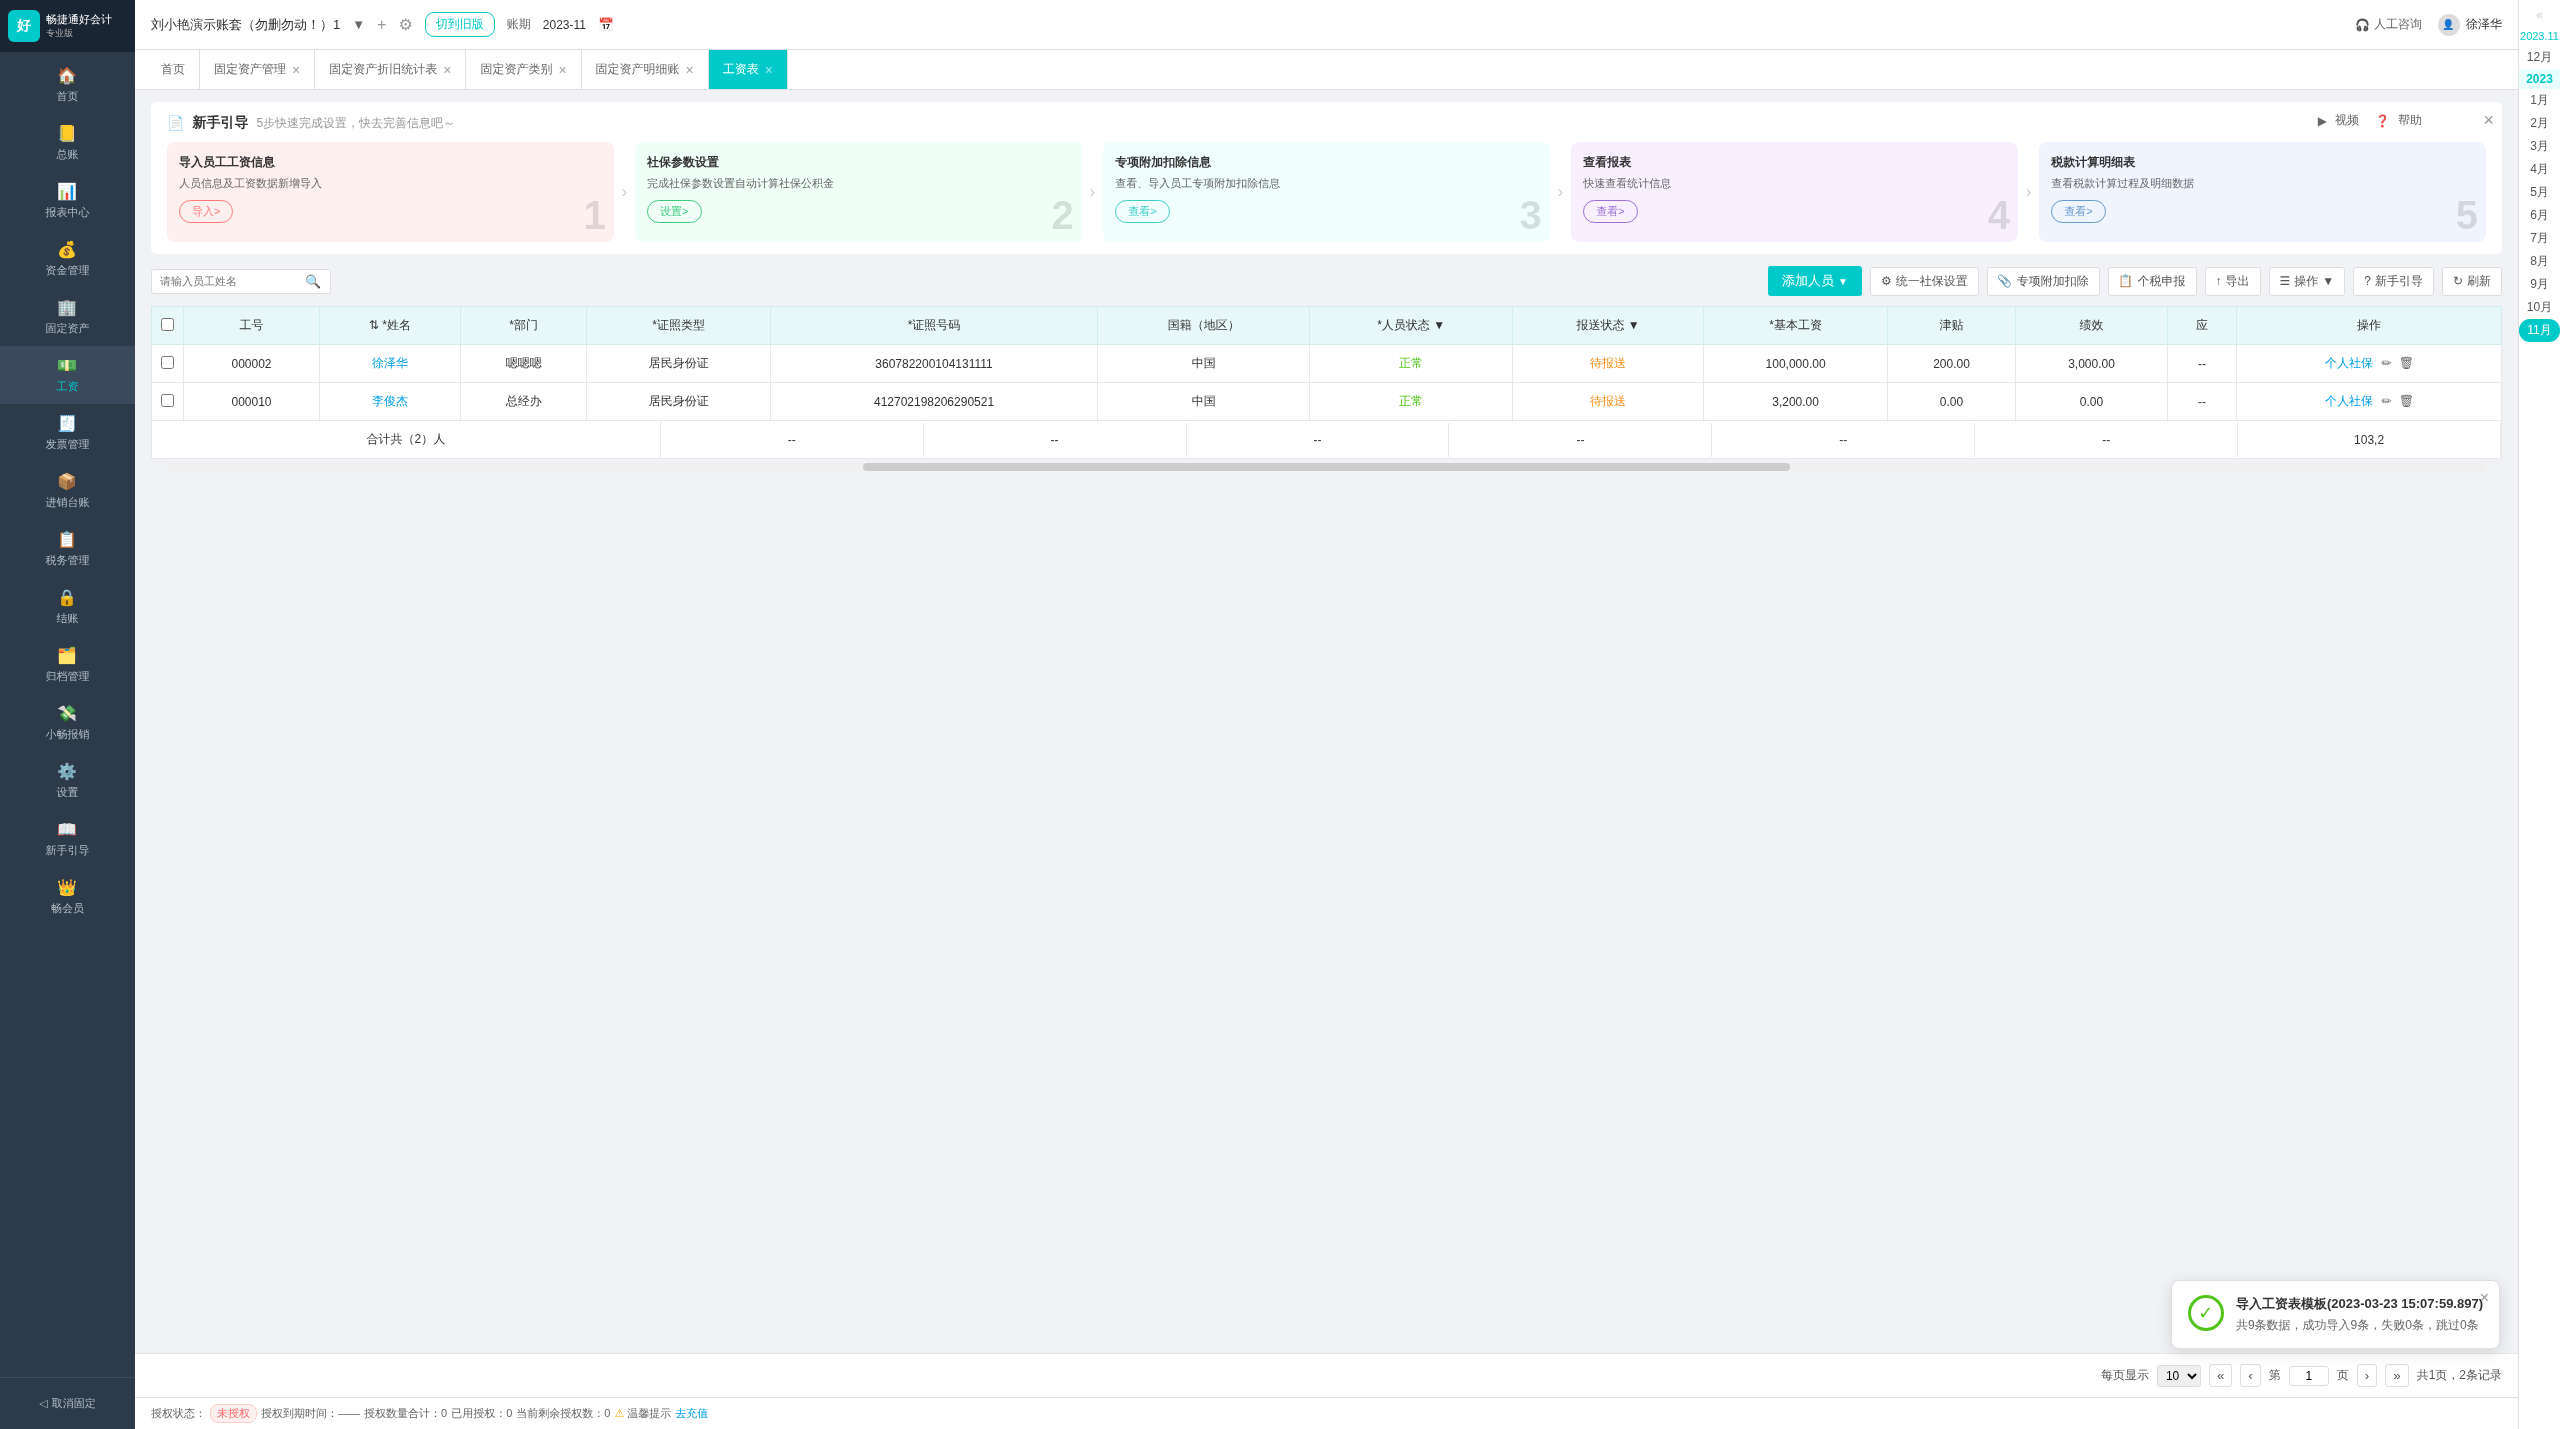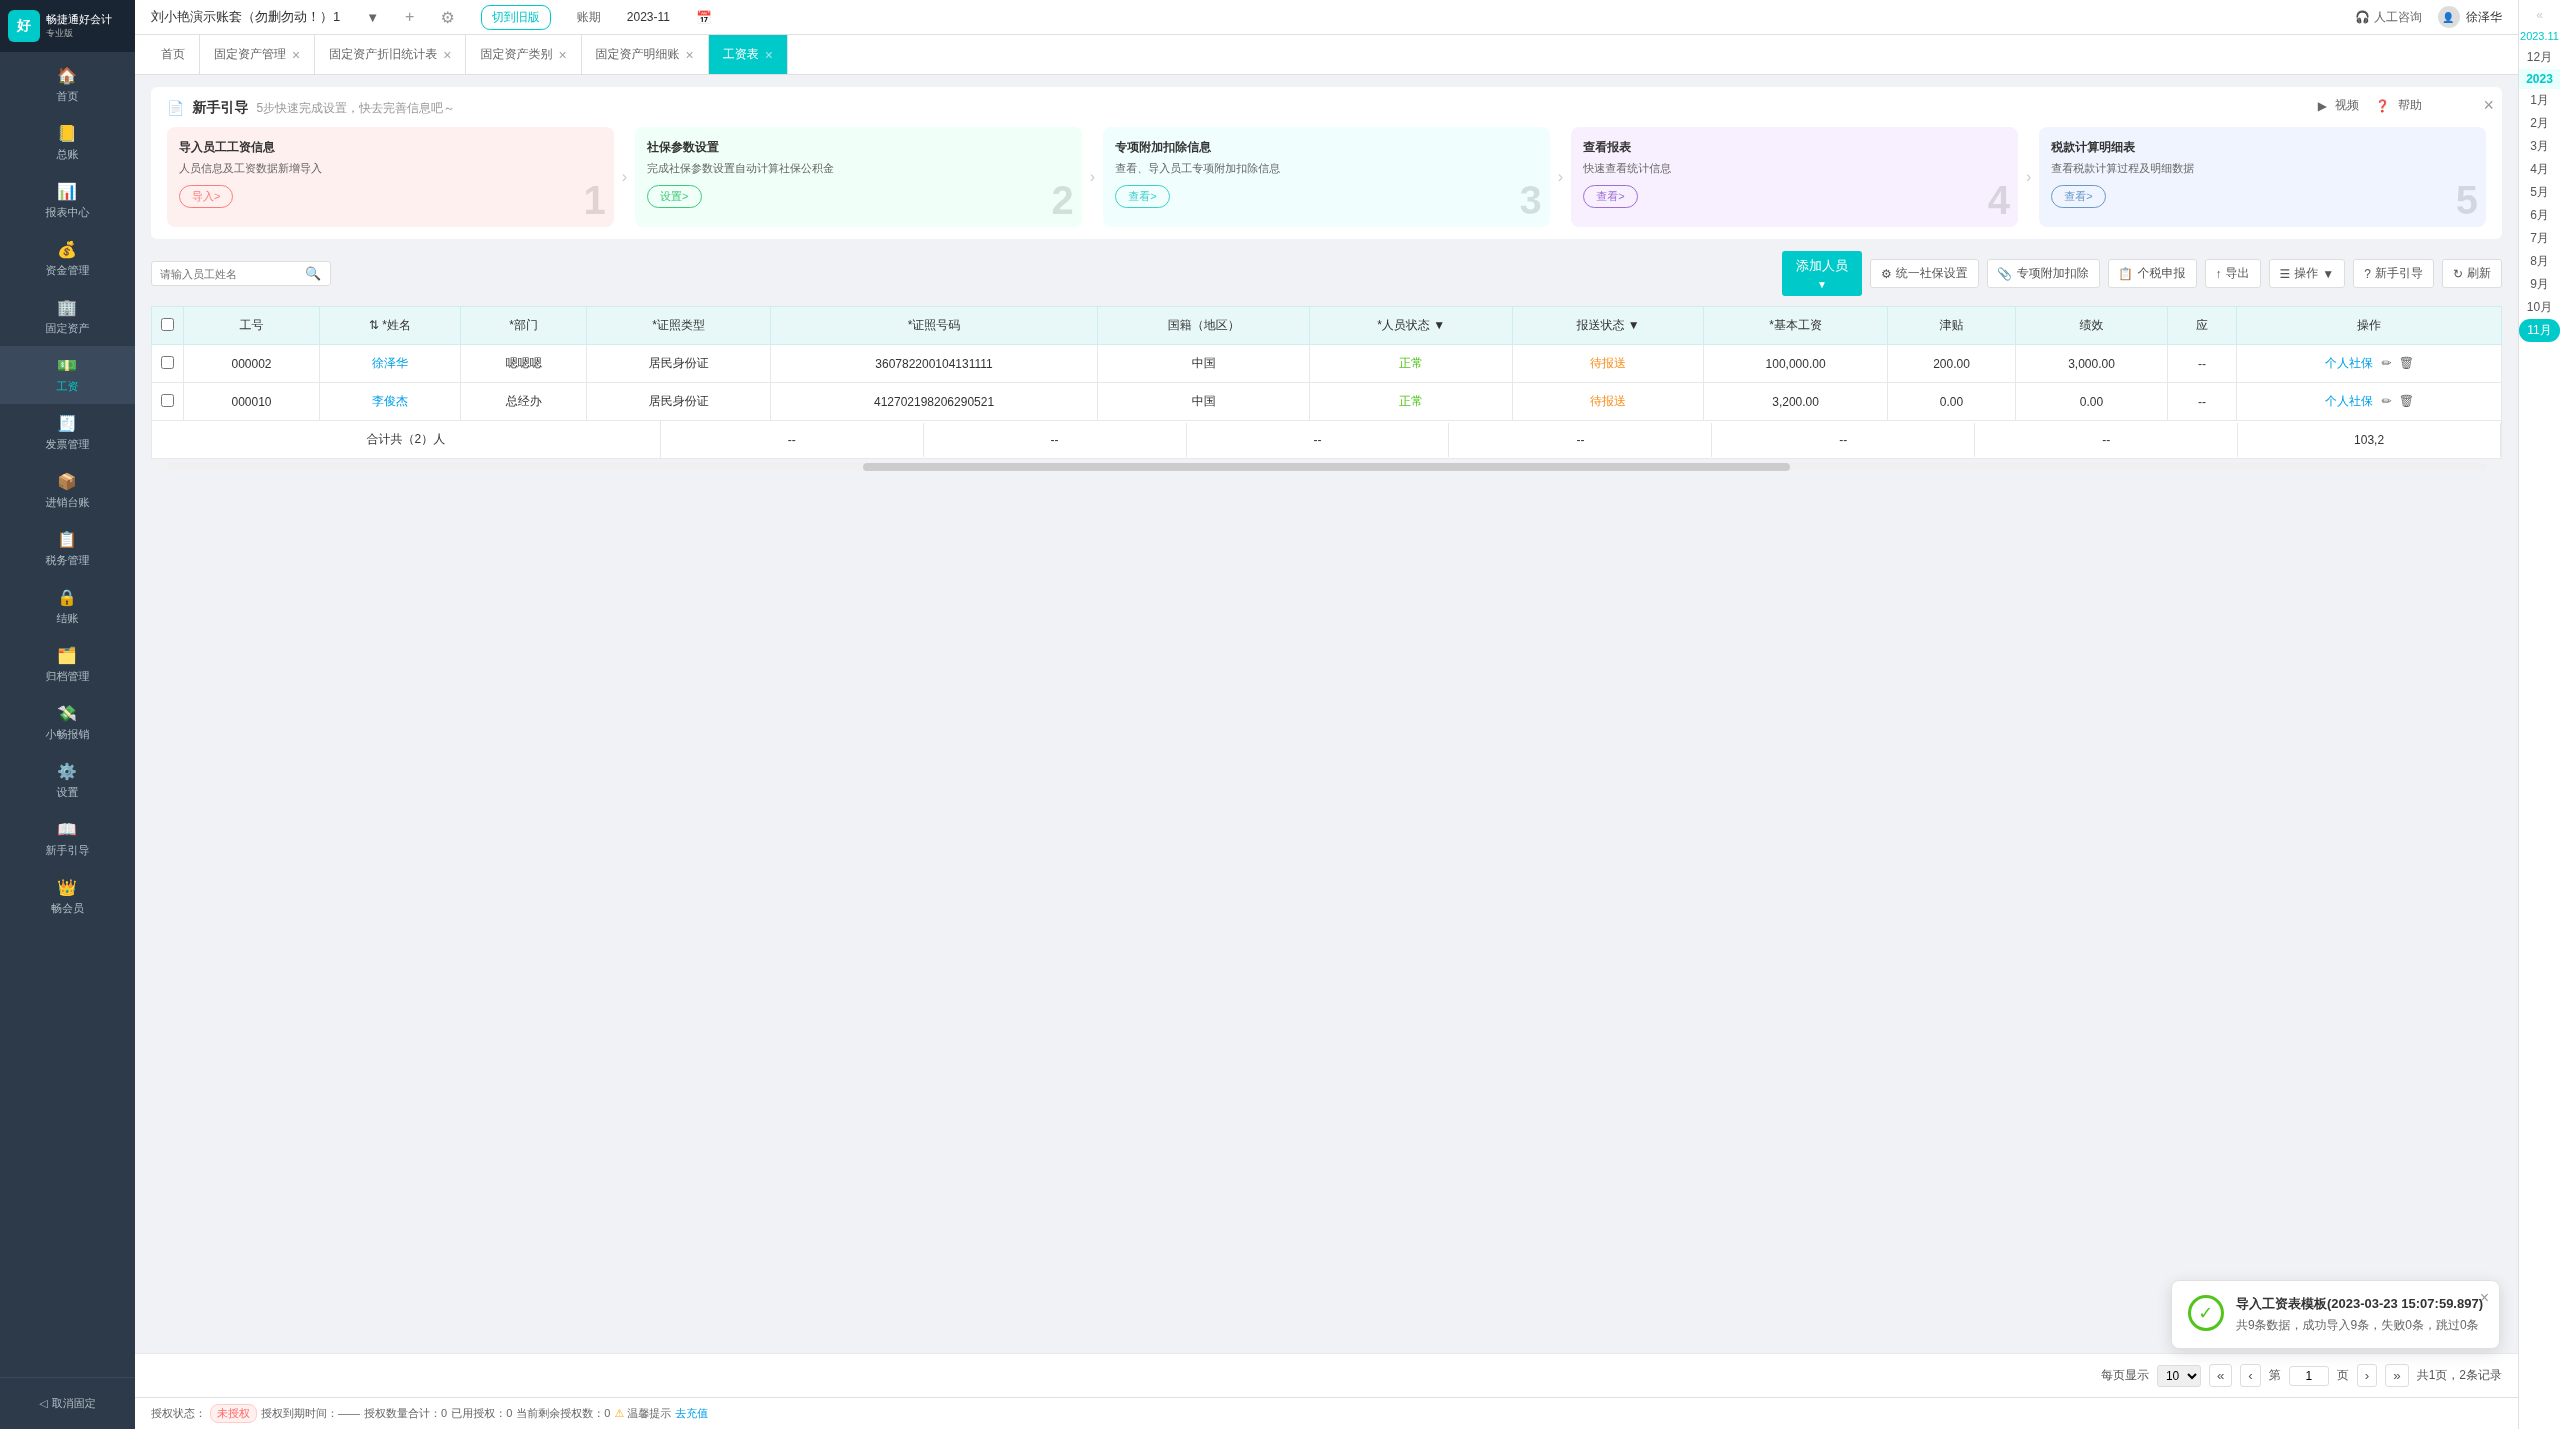--- a/index.html
+++ b/index.html
@@ -57,22 +57,22 @@
 
     
     .main-area { flex: 1; display: flex; flex-direction: column; min-width: 0; }
 
     
     .topbar {
       background: #fff;
       border-bottom: 1px solid #e0e0e0;
       display: flex; align-items: center;
       padding: 0 16px;
-      height: 35px;
-      gap: 26px;
+      height: 50px;
+      gap: 12px;
       flex-shrink: 0;
     }
     .account-name { font-size: 13px; color: #333; }
     .account-dropdown { color: #666; cursor: pointer; }
     .btn-switch {
       background: #fff;
       border: 1px solid #00c9c9;
       color: #00c9c9;
       padding: 3px 10px;
       border-radius: 9px;
@@ -188,21 +188,20 @@
     .add-btn {
       background: #00c9c9;
       color: #fff;
       border: none;
       padding: 6px 14px;
       border-radius: 3px;
       cursor: pointer;
       font-size: 13px;
       display: flex; align-items: center; gap: 4px;
       margin-left: auto;
-      flex-direction: column;
     }
     .add-btn-arrow { font-size: 10px; }
     .action-btn {
       display: flex; align-items: center; gap: 4px;
       background: #fff;
       border: 1px solid #ddd;
       padding: 5px 10px;
       border-radius: 3px;
       cursor: pointer;
       font-size: 12px;

